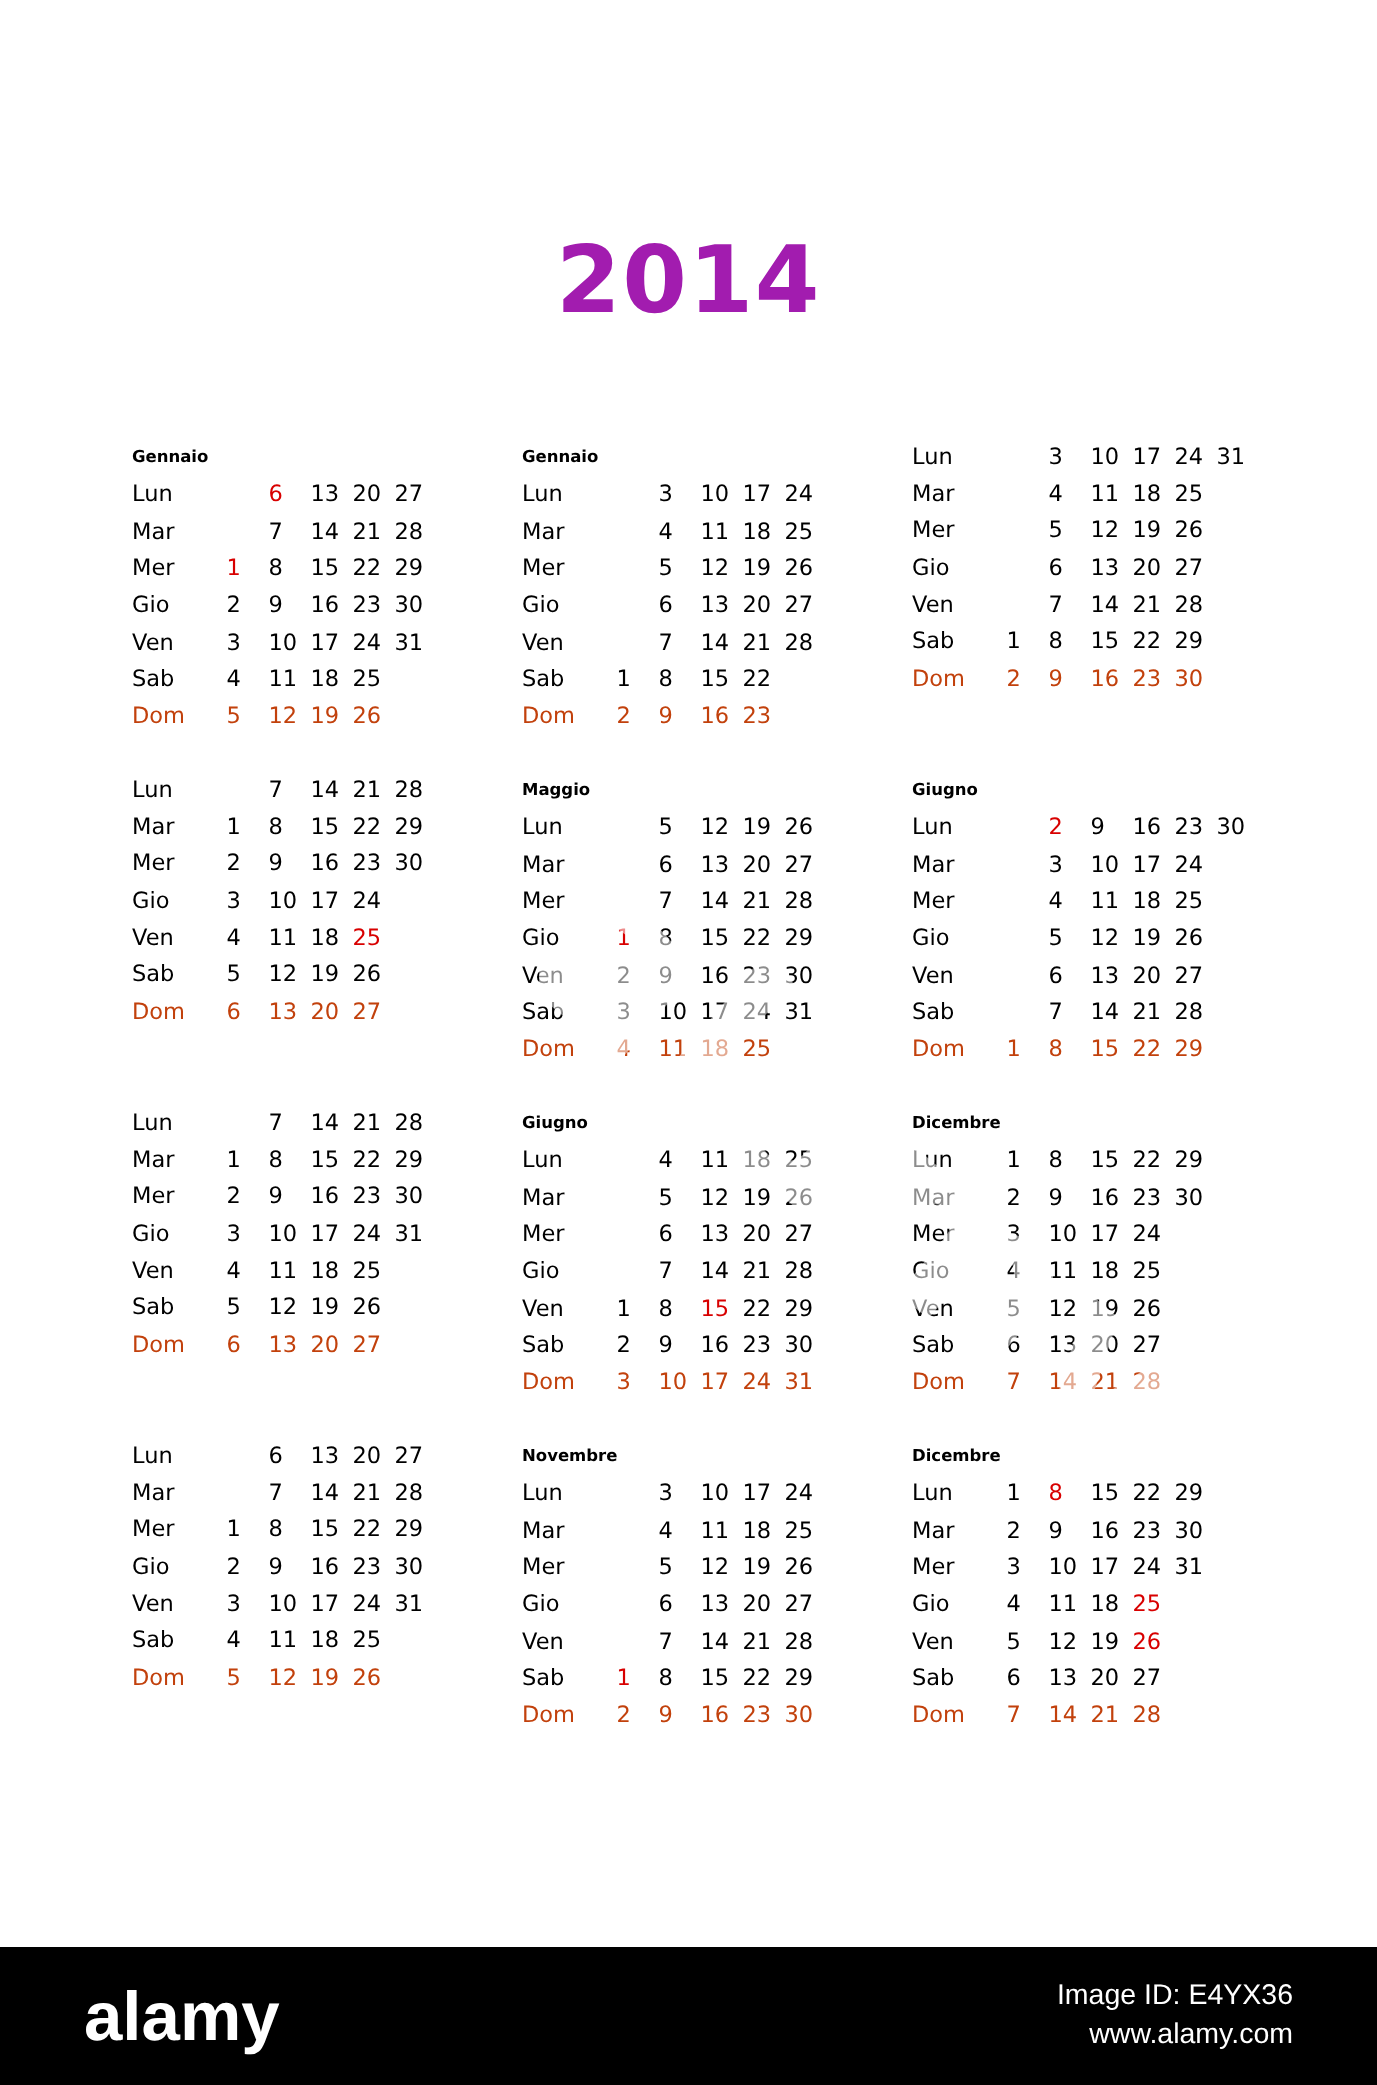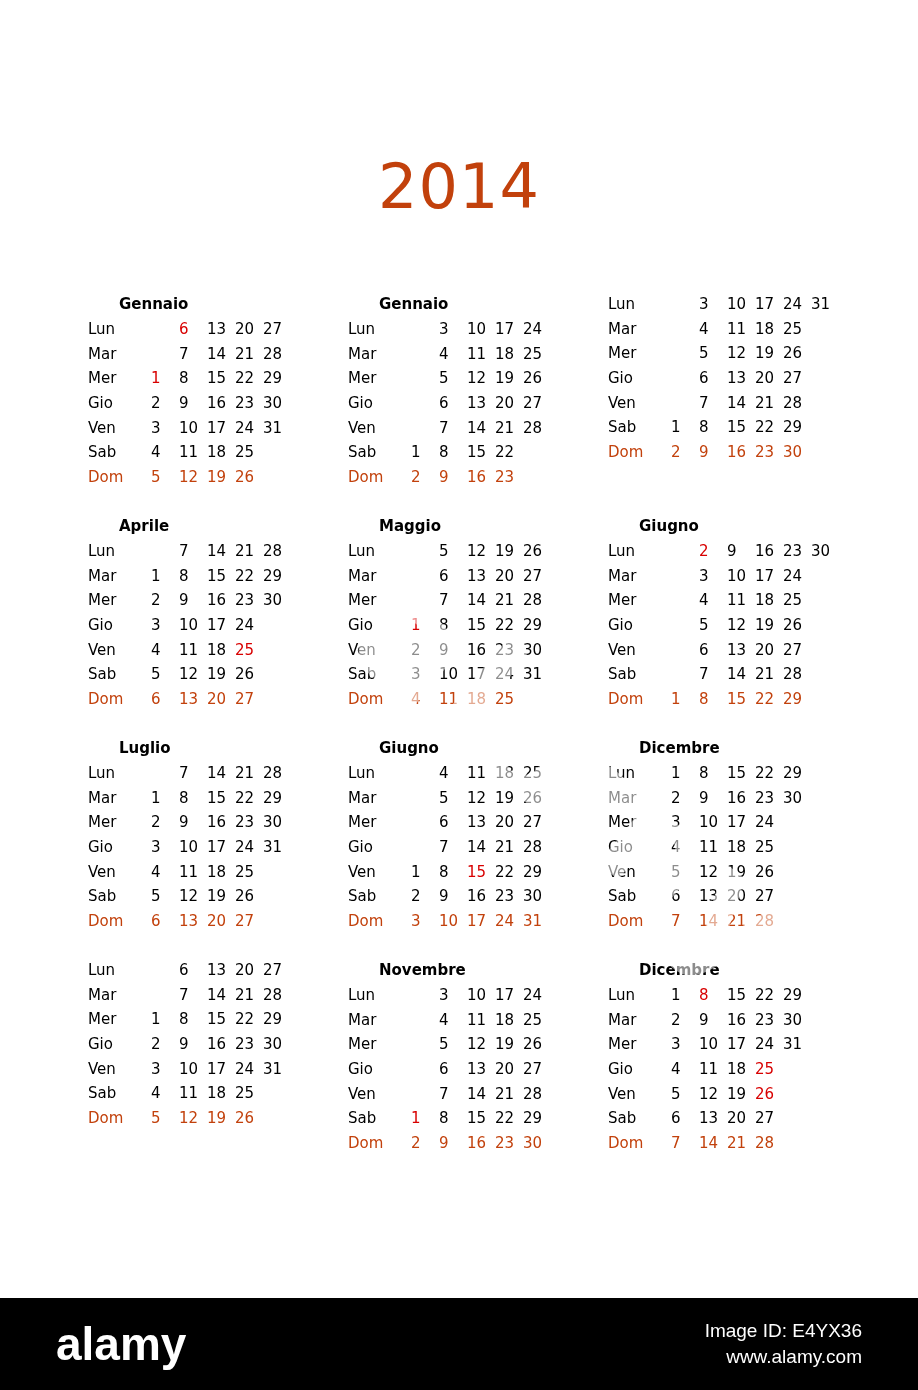--- a/index.html
+++ b/index.html
@@ -8,33 +8,33 @@
     width:918px; height:1390px;
     font-family:"DejaVu Sans", sans-serif;
     position:relative;
   }
   .page {
     position:relative; width:918px; height:1390px;
     background:#ffffff; overflow:hidden;
   }
   .year-title {
     position:absolute; top:150px; left:0; width:100%;
-    text-align:center; font-size:62px; font-weight:400; color:#c2410c;
+    text-align:center; font-size:62px; font-weight:700; color:#a21caf;
     letter-spacing:1px;
   }
   .months-grid {
     position:absolute; left:88px; top:292px;
     display:grid;
     grid-template-columns:repeat(3, 260px);
     grid-auto-rows:222px;
   }
   .month { width:240px; }
   .month-name {
-    font-weight:700; font-size:15px; color:#000;
-    height:25px; line-height:25px;margin-left:31px;
+    font-weight:700; font-size:11px; color:#000;
+    height:25px; line-height:25px;
   }
   .wrow {
     display:flex; height:24.7px; line-height:24.7px;
     font-size:15px; color:#000;
   }
   .wlabel { width:60px; }
   .day { width:28px; padding-left:3px; }
   .red { color:#d80000; }
   .dom { color:#c2410c; }
   .watermark {
@@ -256,21 +256,20 @@
           <span class="wlabel">Dom</span>
           <span class="day">2</span>
           <span class="day">9</span>
           <span class="day">16</span>
           <span class="day">23</span>
           <span class="day">30</span>
           <span class="day"></span>
         </div>
       </div>
       <div class="month">
-        <div class="month-name">Aprile</div>
         <div class="wrow">
           <span class="wlabel">Lun</span>
           <span class="day"></span>
           <span class="day">7</span>
           <span class="day">14</span>
           <span class="day">21</span>
           <span class="day">28</span>
           <span class="day"></span>
         </div>
         <div class="wrow">
@@ -454,21 +453,20 @@
           <span class="wlabel">Dom</span>
           <span class="day">1</span>
           <span class="day">8</span>
           <span class="day">15</span>
           <span class="day">22</span>
           <span class="day">29</span>
           <span class="day"></span>
         </div>
       </div>
       <div class="month">
-        <div class="month-name">Luglio</div>
         <div class="wrow">
           <span class="wlabel">Lun</span>
           <span class="day"></span>
           <span class="day">7</span>
           <span class="day">14</span>
           <span class="day">21</span>
           <span class="day">28</span>
           <span class="day"></span>
         </div>
         <div class="wrow">

